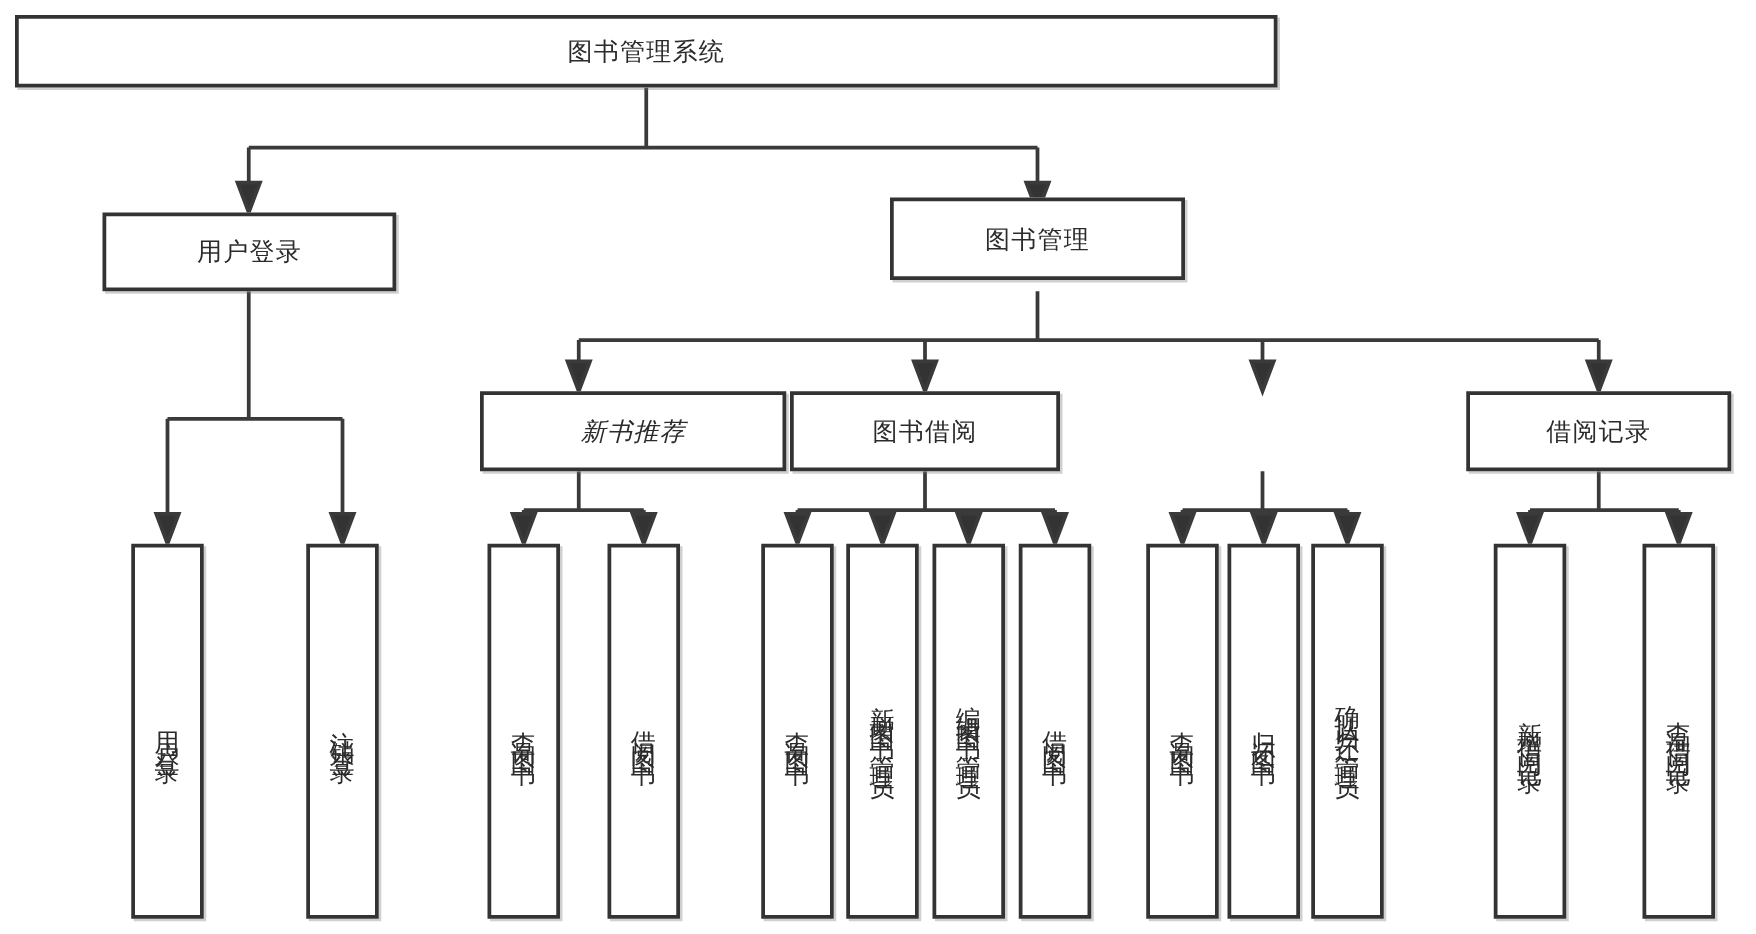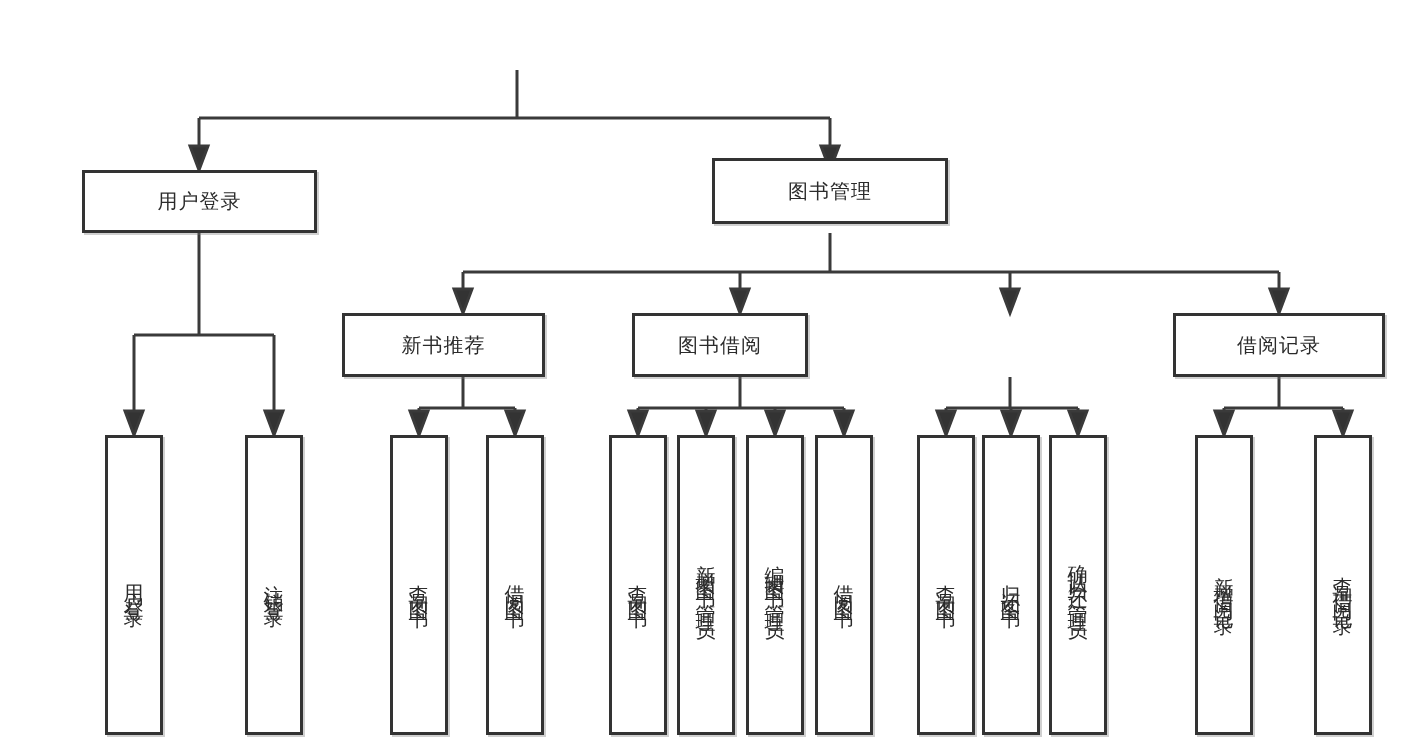--- a/index.html
+++ b/index.html
@@ -34,22 +34,22 @@
   .vbox {
     writing-mode: vertical-rl;
     letter-spacing: 8px;
     line-height: 1.1;
     font-size: 20px;
   }
   
   .n-root  { left: 12px;   top: 12px;  width: 1010px; height: 58px; }
   .n-l2-0  { left: 82px;   top: 170px; width: 235px;  height: 63px; }
   .n-l2-1  { left: 712px;  top: 158px; width: 236px;  height: 66px; }
-  .n-l3-0  { left: 342px;  top: 313px; width: 203px;  height: 64px; }
-  .n-l3-1  { left: 632px;  top: 313px; width: 176px;  height: 64px; }
+  .n-l3-0  { left: 384px;  top: 313px; width: 245px;  height: 64px; font-style: italic; }
+  .n-l3-1  { left: 632px;  top: 313px; width: 216px;  height: 64px; }
   .n-l3-2  { left: 903px;  top: 313px; width: 214px;  height: 64px; }
   .n-l3-3  { left: 1173px; top: 313px; width: 212px;  height: 64px; }
   
   .leaf    { top: 435px; width: 58px; height: 300px; }
   .n-ul-0  { left: 105px;  }
   .n-ul-1  { left: 245px;  }
   .n-nb-0  { left: 390px;  }
   .n-nb-1  { left: 486px;  }
   .n-bw-0  { left: 609px;  }
   .n-bw-1  { left: 677px;  }
@@ -112,20 +112,21 @@
       <polygon points="1002,411 1020,411 1011,435"></polygon>
       <polygon points="1069,411 1087,411 1078,435"></polygon>
     </g>
     <g>
       <path fill="none" d="M1279,377 V408 M1224,408 H1343 M1224,408 V412 M1343,408 V412"></path>
       <polygon points="1215,411 1233,411 1224,435"></polygon>
       <polygon points="1334,411 1352,411 1343,435"></polygon>
     </g>
   </svg>
 
+  <div class="box n-root">图书管理系统</div>
 
   <div class="box n-l2-0">用户登录</div>
   <div class="box n-l2-1">图书管理</div>
 
   <div class="box n-l3-0">新书推荐</div>
   <div class="box n-l3-1">图书借阅</div>
   <div class="box n-l3-3">借阅记录</div>
 
   <div class="box vbox leaf n-ul-0">用户登录</div>
   <div class="box vbox leaf n-ul-1">注销登录</div>

